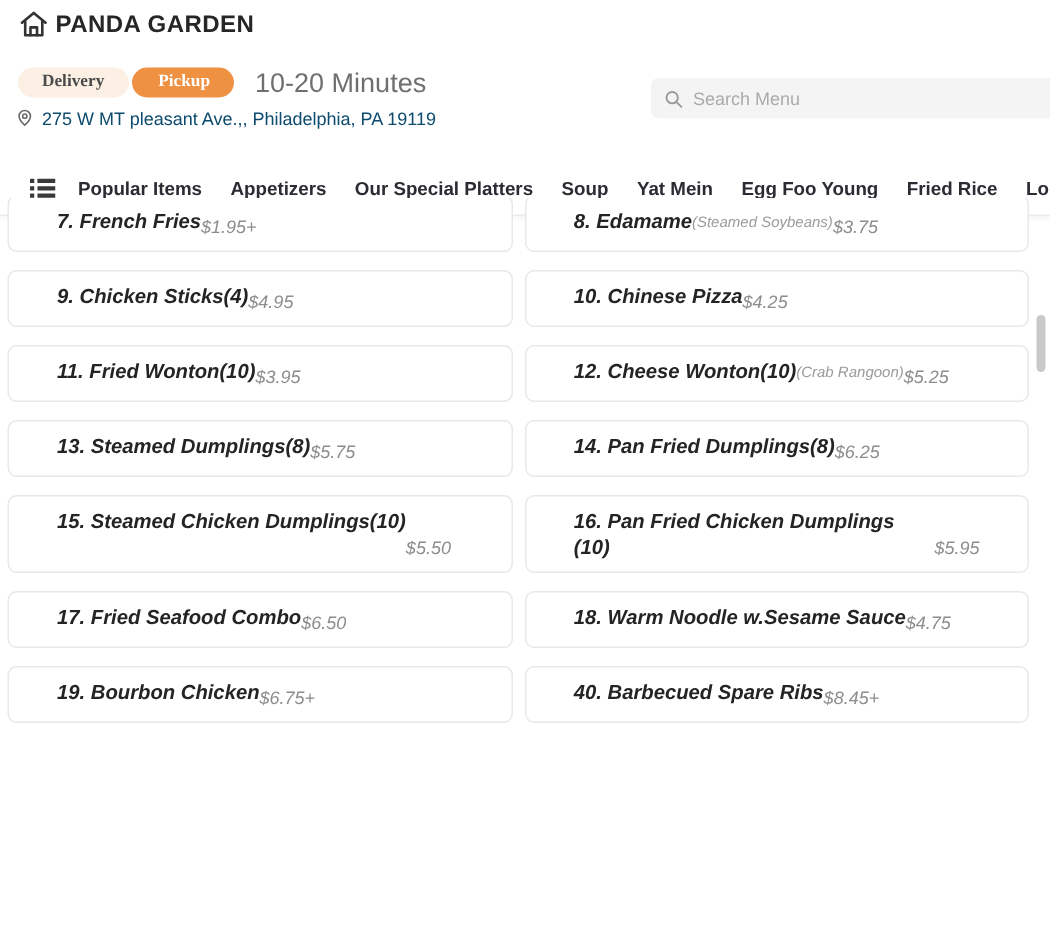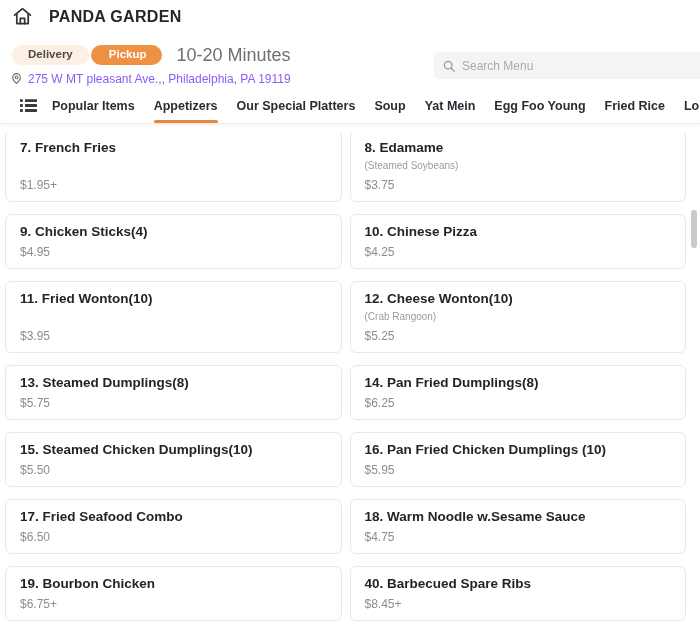--- a/index.html
+++ b/index.html
@@ -10,45 +10,45 @@
     --text-dark:#262626;
     --text-gray:#8d8d8d;
   }
   *{margin:0;padding:0;box-sizing:border-box;}
   html,body{background:#fff;}
   .page{
     position:relative;width:700px;height:631px;background:#fff;overflow:hidden;
     font-family:"Liberation Sans",sans-serif;color:var(--text-dark);
   }
   
-  .brand{position:absolute;top:6px;left:12px;display:flex;align-items:center;gap:16px;}
+  .brand{position:absolute;top:6px;left:12px;display:flex;align-items:center;gap:4px;}
   .brand h1{font-size:16px;font-weight:700;letter-spacing:.3px;color:#262626;}
   .icon{display:inline-flex;align-items:center;justify-content:center;}
   .options-row{position:absolute;top:45px;left:12px;display:flex;align-items:center;height:20px;}
   .pill{
-    border:none;font-family:Liberation Sans, sans-serif;font-size:11.5px;font-weight:700;
+    border:none;font-family:Liberation Serif, serif;font-size:11.5px;font-weight:700;
     padding:4px 16px;border-radius:12px;cursor:pointer;line-height:1;
   }
   .pill.delivery{background:var(--delivery-bg);color:#4a4a4a;}
   .pill.pickup{background:var(--accent);color:#fff;margin-left:2px;padding-left:18px;}
   .eta{margin-left:14px;font-size:18px;color:#6f6f6f;}
   .search-box{
     position:absolute;top:52px;left:434px;width:300px;height:27px;
     background:#f4f4f4;border-radius:5px;display:flex;align-items:center;padding:0 8px;gap:6px;
   }
   .search-box input{
     border:none;background:transparent;outline:none;flex:1;font-family:inherit;
     font-size:12px;color:#444;
   }
   .search-box input::placeholder{color:#ababab;}
   .address-row{position:absolute;top:71px;left:10px;display:flex;align-items:center;gap:5px;}
-  .address-row span{font-size:12px;color:#8b5cf6;}
+  .address-row span{font-size:12px;color:#0c4a6e;}
   
   .tabbar{
-    position:absolute;top:88px;left:0;width:700px;height:36px;background:#fff;
+    position:absolute;top:108px;left:0;width:700px;height:36px;background:#fff;
     display:flex;align-items:stretch;border-bottom:1px solid #ececec;
     box-shadow:0 2px 3px rgba(0,0,0,.04);
   }
   .tabbar .list-icon{margin:0 0 0 20px;align-self:center;}
   .tabs{display:flex;align-items:stretch;margin-left:15px;gap:19px;}
   .tab{
     position:relative;display:flex;align-items:center;font-size:12.5px;font-weight:700;
     color:#2e2a33;cursor:pointer;white-space:nowrap;
   }
   .tab.active::after{
@@ -56,21 +56,21 @@
     background:var(--accent-underline);
   }
   
   .menu{position:absolute;top:132px;left:0;width:700px;height:499px;overflow:hidden;}
   .grid{
     display:grid;grid-template-columns:1fr 1fr;column-gap:8px;row-gap:12px;
     padding:0 14px 0 5px;margin-top:-2px;
   }
   .card{
     border:1px solid var(--card-border);border-radius:6px;background:#fff;
-    padding:8px 14px;display:flex;flex-direction:column;cursor:pointer;
+    padding:8px 32px;display:flex;flex-direction:row;cursor:pointer;font-style:italic;
   }
   .card .title{font-size:13.5px;line-height:17px;font-weight:700;color:#242424;}
   .card .subtitle{font-size:10px;line-height:14px;color:#9b9b9b;margin-top:3px;}
   .card .price{font-size:12px;line-height:15px;color:var(--text-gray);margin-top:auto;padding-top:5px;}
   
   .scroll-thumb{
     position:absolute;left:691px;top:210px;width:6px;height:38px;border-radius:3px;
     background:#c9c9c9;cursor:grab;
   }
   svg{display:block;}

